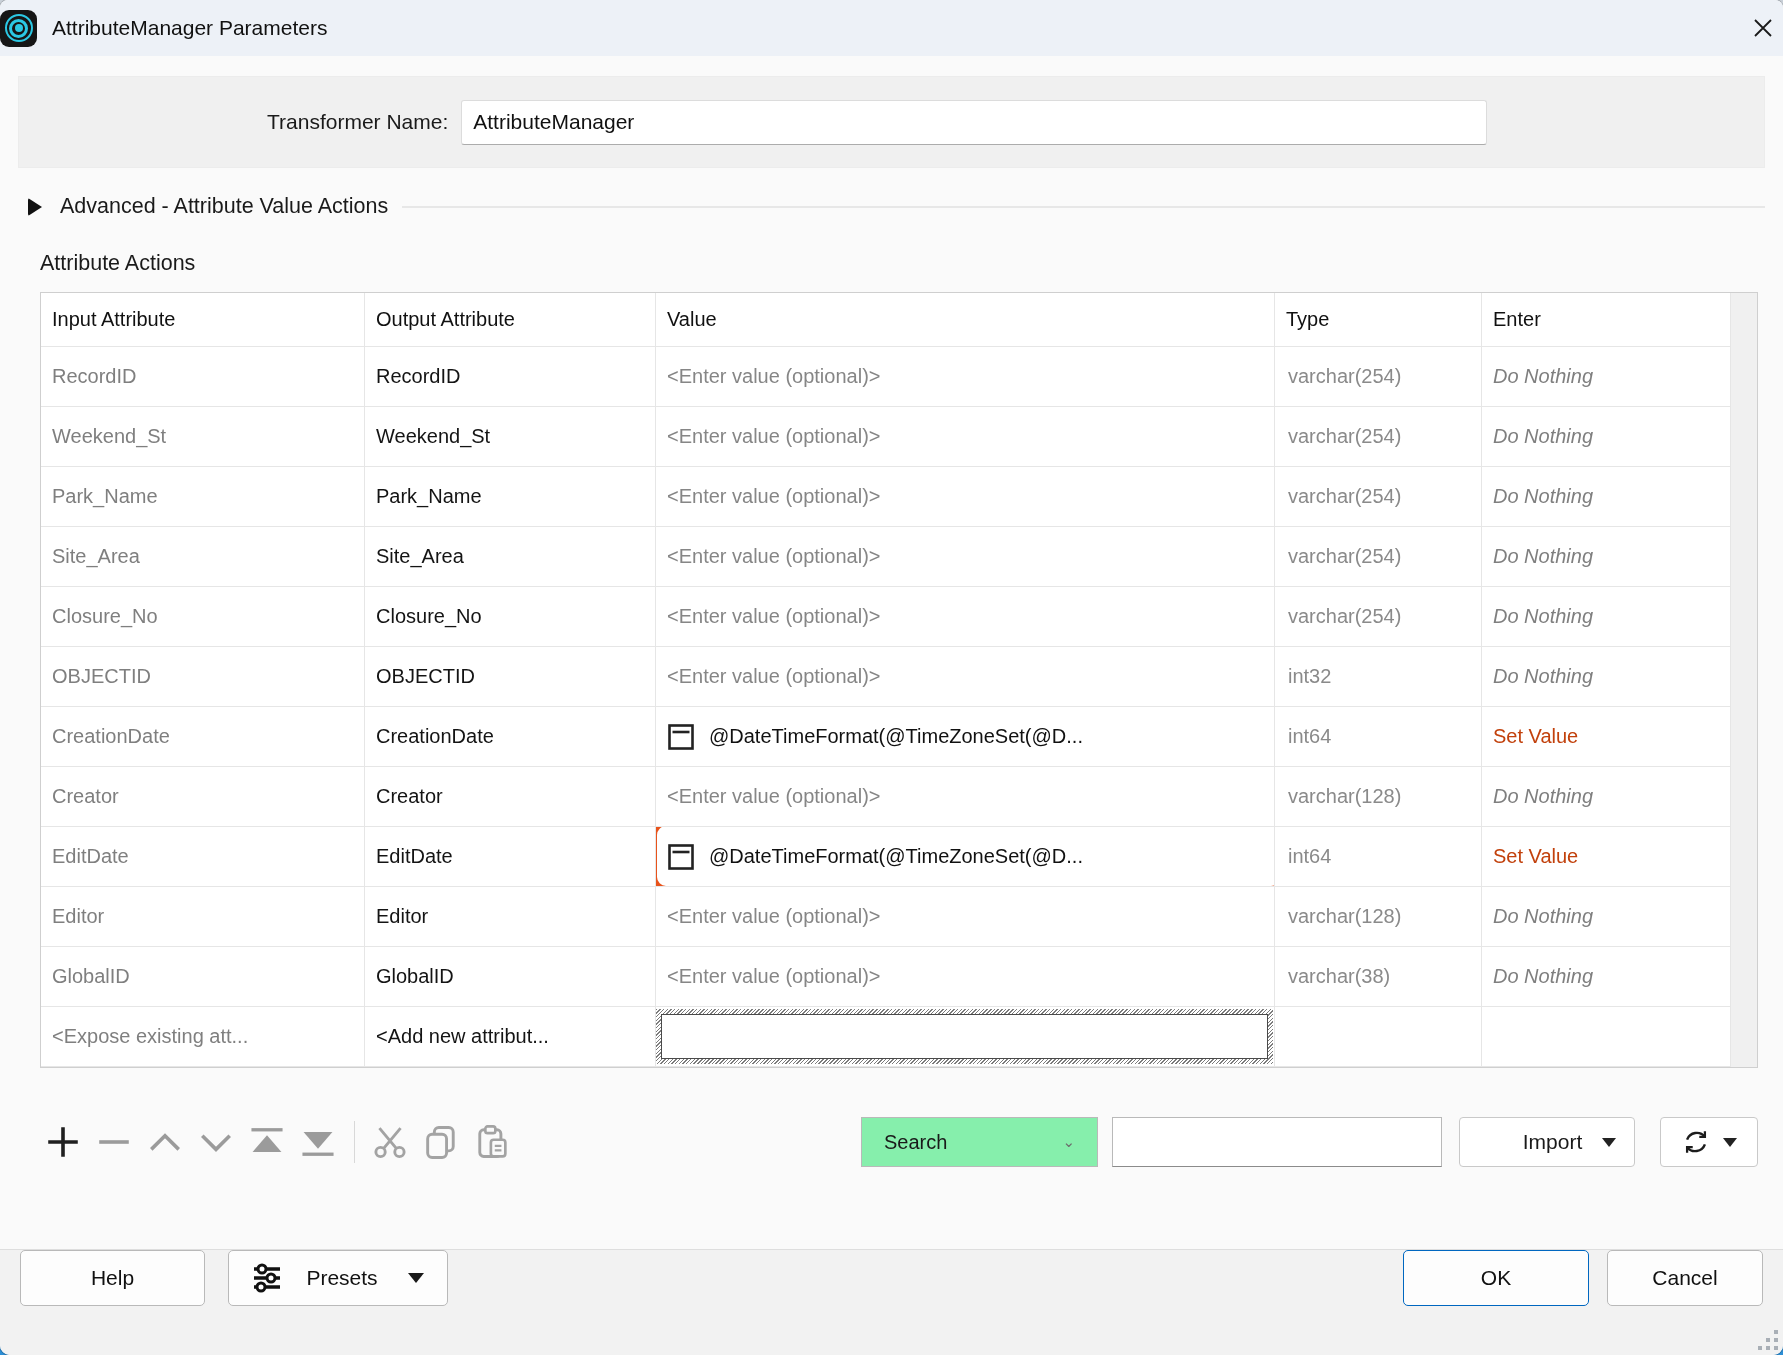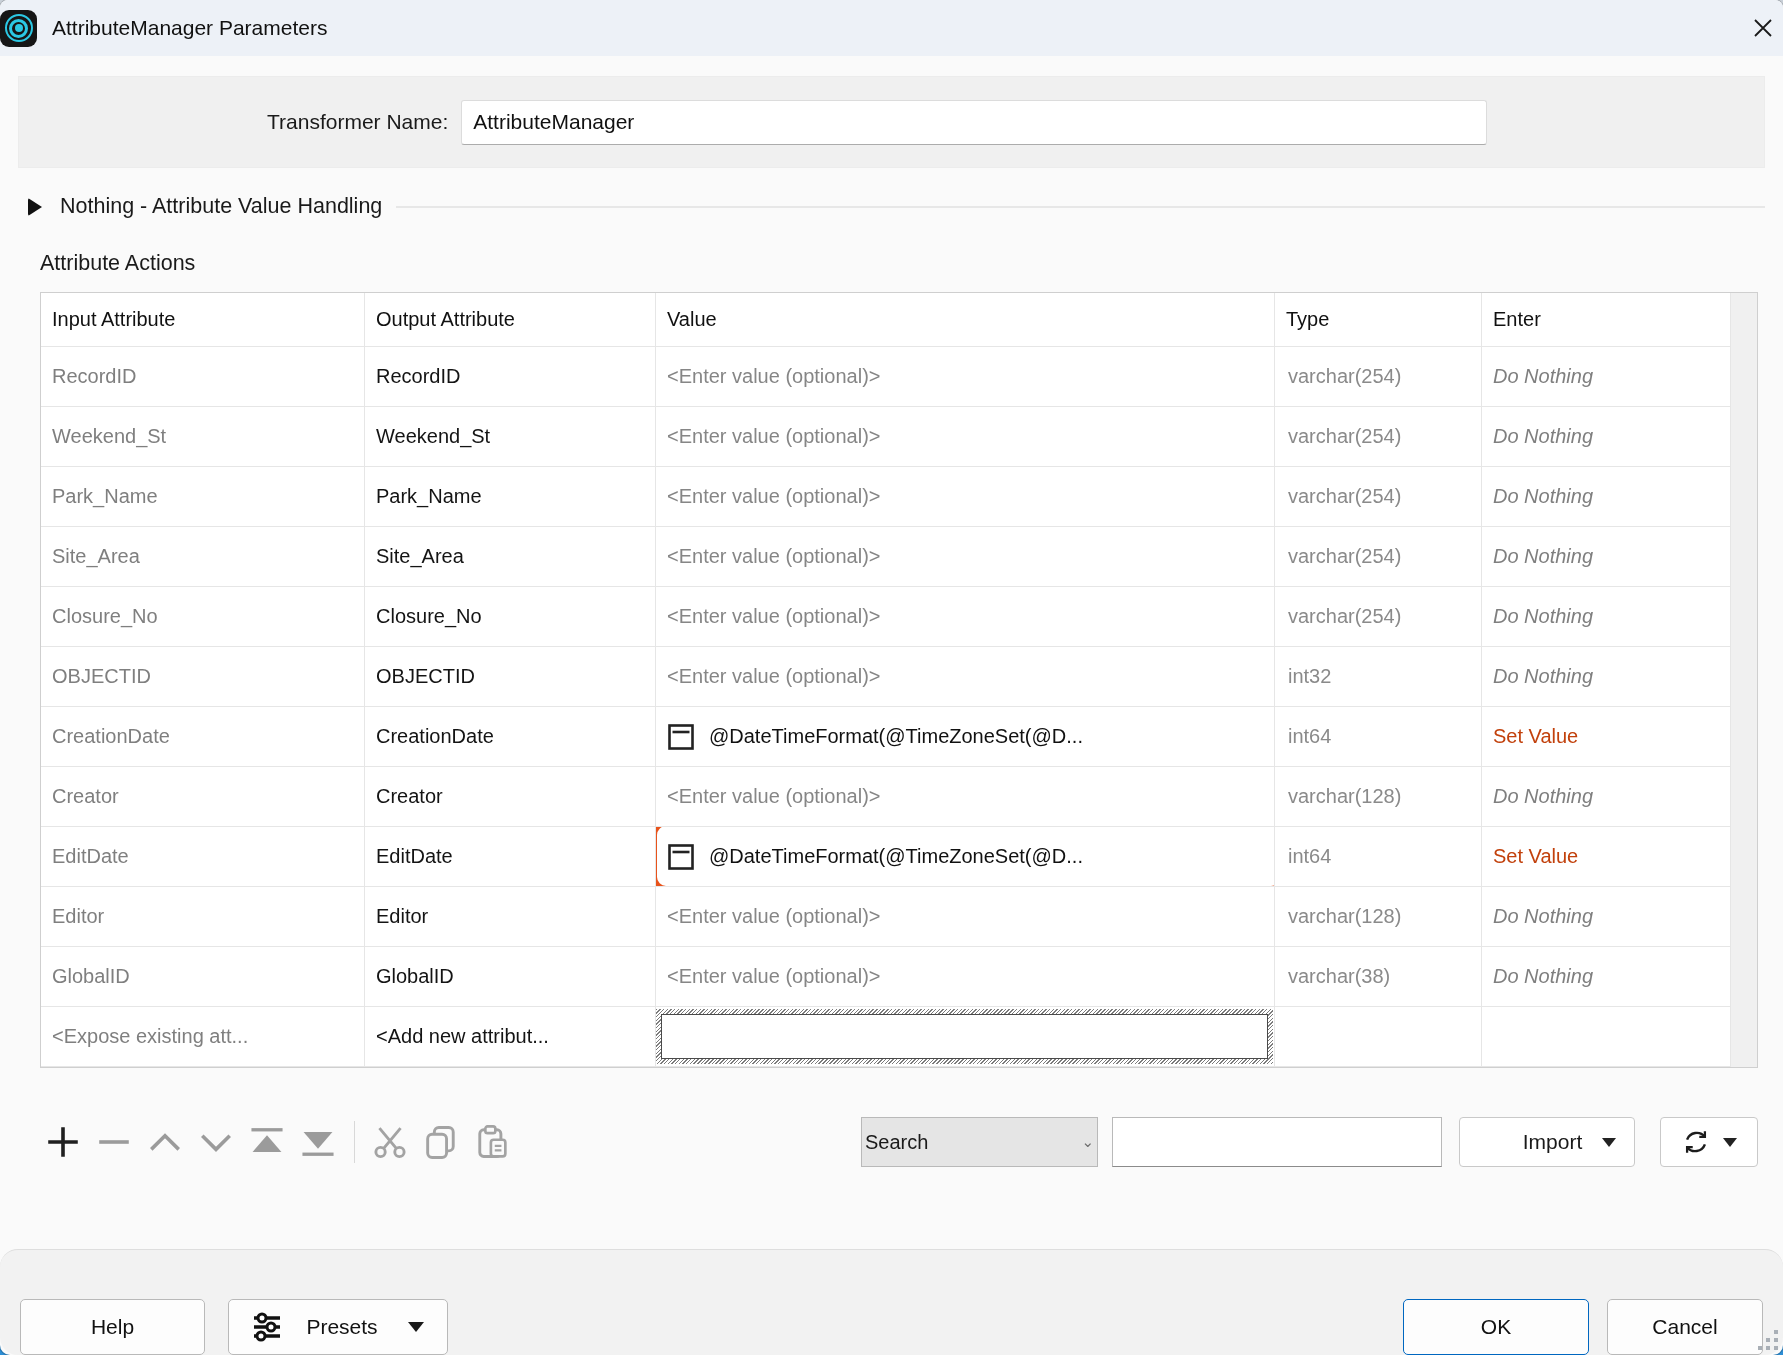--- a/index.html
+++ b/index.html
@@ -95,23 +95,23 @@
   .pending-input {
     position: absolute; inset: 5px;
     background: #fff; border: 1px solid #4a4a4a;
   }
 
   
   .tools-row { margin: 46px 0 0 22px; height: 56px; display: flex; align-items: center; width: 1718px; }
   .tool-btn { width: 46px; height: 46px; display: grid; place-items: center; margin-right: 5px; border-radius: 4px; }
   .tool-sep { width: 1px; height: 42px; background: #D8D8D8; margin: 0 12px 0 8px; }
   .filter-combo {
-    margin-left: auto; width: 237px; height: 50px; background: #e5e5e5;
+    margin-left: auto; width: 237px; height: 50px; background: #86efac;
     border: 1px solid #B9B9B9; display: flex; align-items: center;
-    padding: 0 3px; font-size: 20px;
+    padding: 0 22px; font-size: 20px;
   }
   .filter-combo .chev { margin-left: auto; color: #6b6b6b; font-size: 15px; }
   .filter-input {
     margin-left: 14px; width: 330px; height: 50px; background: #fff;
     border: 1px solid #B9B9B9; border-bottom: 1px solid #8B8B8B;
     font-size: 20px; padding: 0 10px; font-family: inherit;
   }
   .import-btn {
     margin-left: 17px; width: 176px; height: 50px; background: #fff;
     border: 1px solid #C9C9C9; border-radius: 4px;
@@ -123,23 +123,22 @@
     margin-left: 25px; width: 98px; height: 50px; background: #fff;
     border: 1px solid #C9C9C9; border-radius: 4px;
     display: flex; align-items: center; justify-content: center; gap: 12px;
   }
   .caret-down { width: 0; height: 0; border-top: 9px solid #222; border-left: 7px solid transparent; border-right: 7px solid transparent; }
 
   
   .footer {
     margin-top: auto; flex: 0 0 106px; height: 106px;
     background: #F2F2F2; border-top: 1px solid #DEDEDE;
-    display: flex; align-items: flex-end; padding: 0 20px;
+    display: flex; align-items: flex-start; padding: 0 20px;
     position: relative;
-    border-radius: 18px;
   }
   .btn {
     height: 56px; background: #FDFDFD; border: 1px solid #B9B9B9;
     border-radius: 5px; font-size: 21px; font-family: inherit;
     display: flex; align-items: center; justify-content: center; color: #111;
   }
   .btn-help { width: 185px; }
   .btn-presets { width: 220px; margin-left: 23px; gap: 24px; }
   .btn-ok { width: 186px; margin-left: auto; border: 1.6px solid #0067C0; }
   .btn-cancel { width: 156px; margin-left: 18px; }
@@ -171,21 +170,21 @@
 
   <div class="content">
 
     <div class="name-panel">
       <span class="name-label">Transformer Name:</span>
       <input class="name-input" type="text" value="AttributeManager" style="">
     </div>
 
     <div class="advanced-row">
       <span class="tri-collapsed"></span>
-      <span class="advanced-label">Nothing - Attribute Value Handling</span>
+      <span class="advanced-label">Advanced - Attribute Value Actions</span>
       <span class="advanced-line"></span>
     </div>
 
     <div class="section-label">Attribute Actions</div>
 
     <div class="grid-table">
       <div class="trow thead">
         <div class="cell">Input Attribute</div>
         <div class="cell">Output Attribute</div>
         <div class="cell">Value</div>

